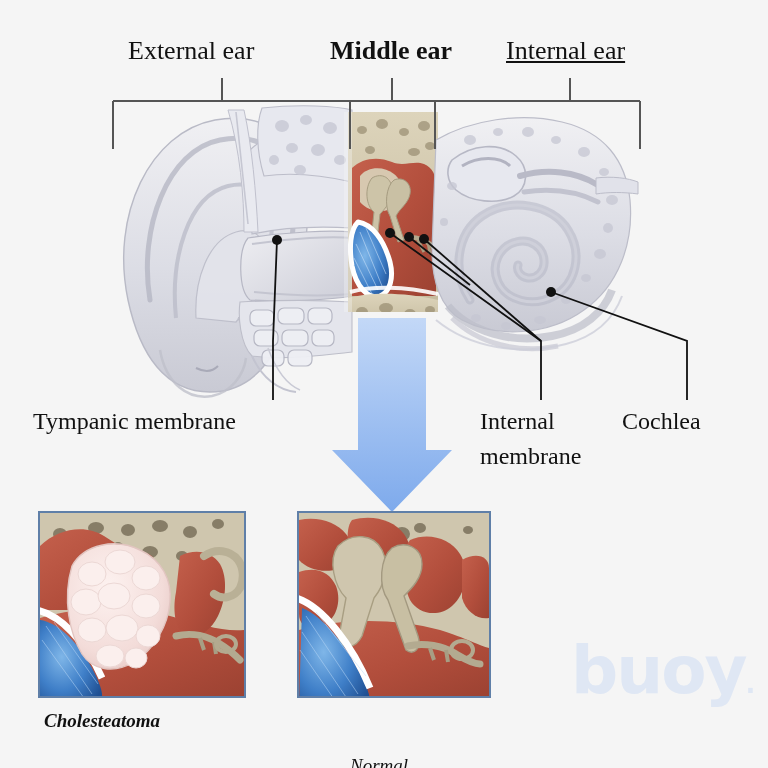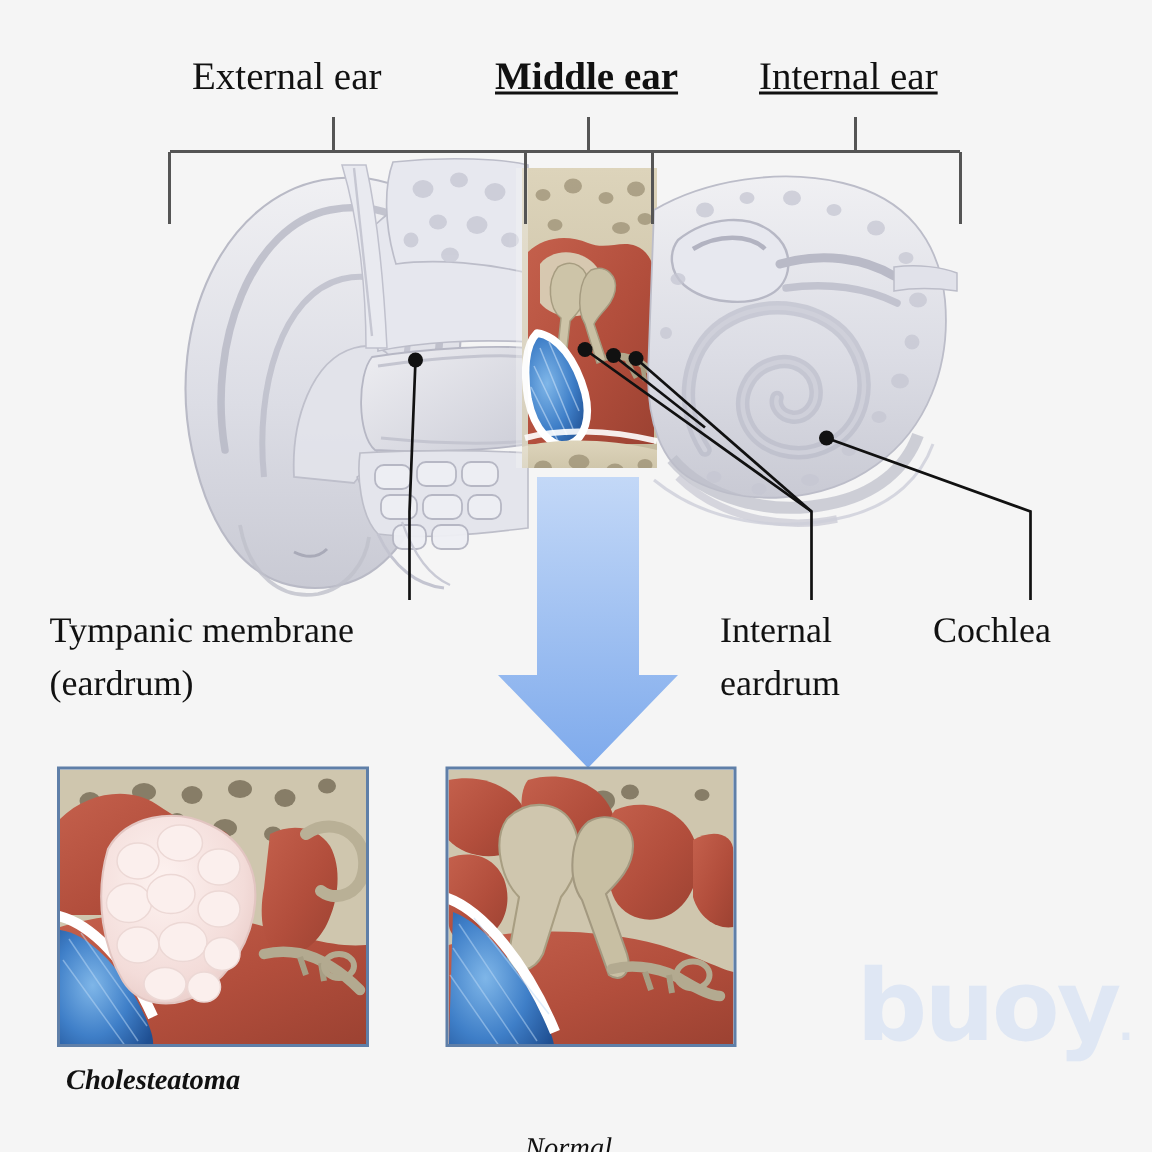--- a/index.html
+++ b/index.html
@@ -14,21 +14,21 @@
   .abs{position:absolute;}
   svg{display:block;}
   .lbl{
     position:absolute;
     color:#111;
     font-family:"Liberation Serif","DejaVu Serif",serif;
     white-space:pre;
     line-height:1.14;
   }
   .top-lbl{font-size:26px;}
-  .top-lbl.bold{font-weight:700;text-decoration:underline;}
+  .top-lbl.bold{font-weight:700;}
   .part-lbl{font-size:24px;}
   .cap{font-size:19px;}
   .cap.bi{font-weight:700;font-style:italic;}
   .cap.it{font-style:italic;margin-top:45px;}
   .inset{
     position:absolute;
     border:2px solid #5f7fa8;
     box-sizing:border-box;
     overflow:hidden;
     background:#c9b9a0;
@@ -411,24 +411,23 @@
   </svg>
 
   <div class="inset" style="left:38px;top:511px;width:208px;height:187px;background:transparent;"></div>
   <div class="inset" style="left:297px;top:511px;width:194px;height:187px;background:transparent;"></div>
 
   <div class="lbl top-lbl" style="left:128px;top:36px;">External ear</div>
   <div class="lbl top-lbl bold" style="left:330px;top:36px;">Middle ear</div>
   <div class="lbl top-lbl" style="left:506px;top:36px;text-decoration:underline;">Internal ear</div>
 
   <div class="lbl part-lbl" style="left:33px;top:408px;">Tympanic membrane</div>
-  <div class="lbl part-lbl" style="left:33px;top:443px;">(eardrum)</div>
 
   <div class="lbl part-lbl" style="left:480px;top:408px;">Internal</div>
-  <div class="lbl part-lbl" style="left:480px;top:443px;">eardrum</div>
+  <div class="lbl part-lbl" style="left:480px;top:443px;">membrane</div>
 
   <div class="lbl part-lbl" style="left:622px;top:408px;">Cochlea</div>
 
   <div class="lbl cap bi" style="left:44px;top:710px;">Cholesteatoma</div>
   <div class="lbl cap it" style="left:350px;top:710px;">Normal</div>
 
   <div class="logo" style="left:571px;top:632px;">
     <span>buoy</span><span class="dot">.</span>
   </div>
 

